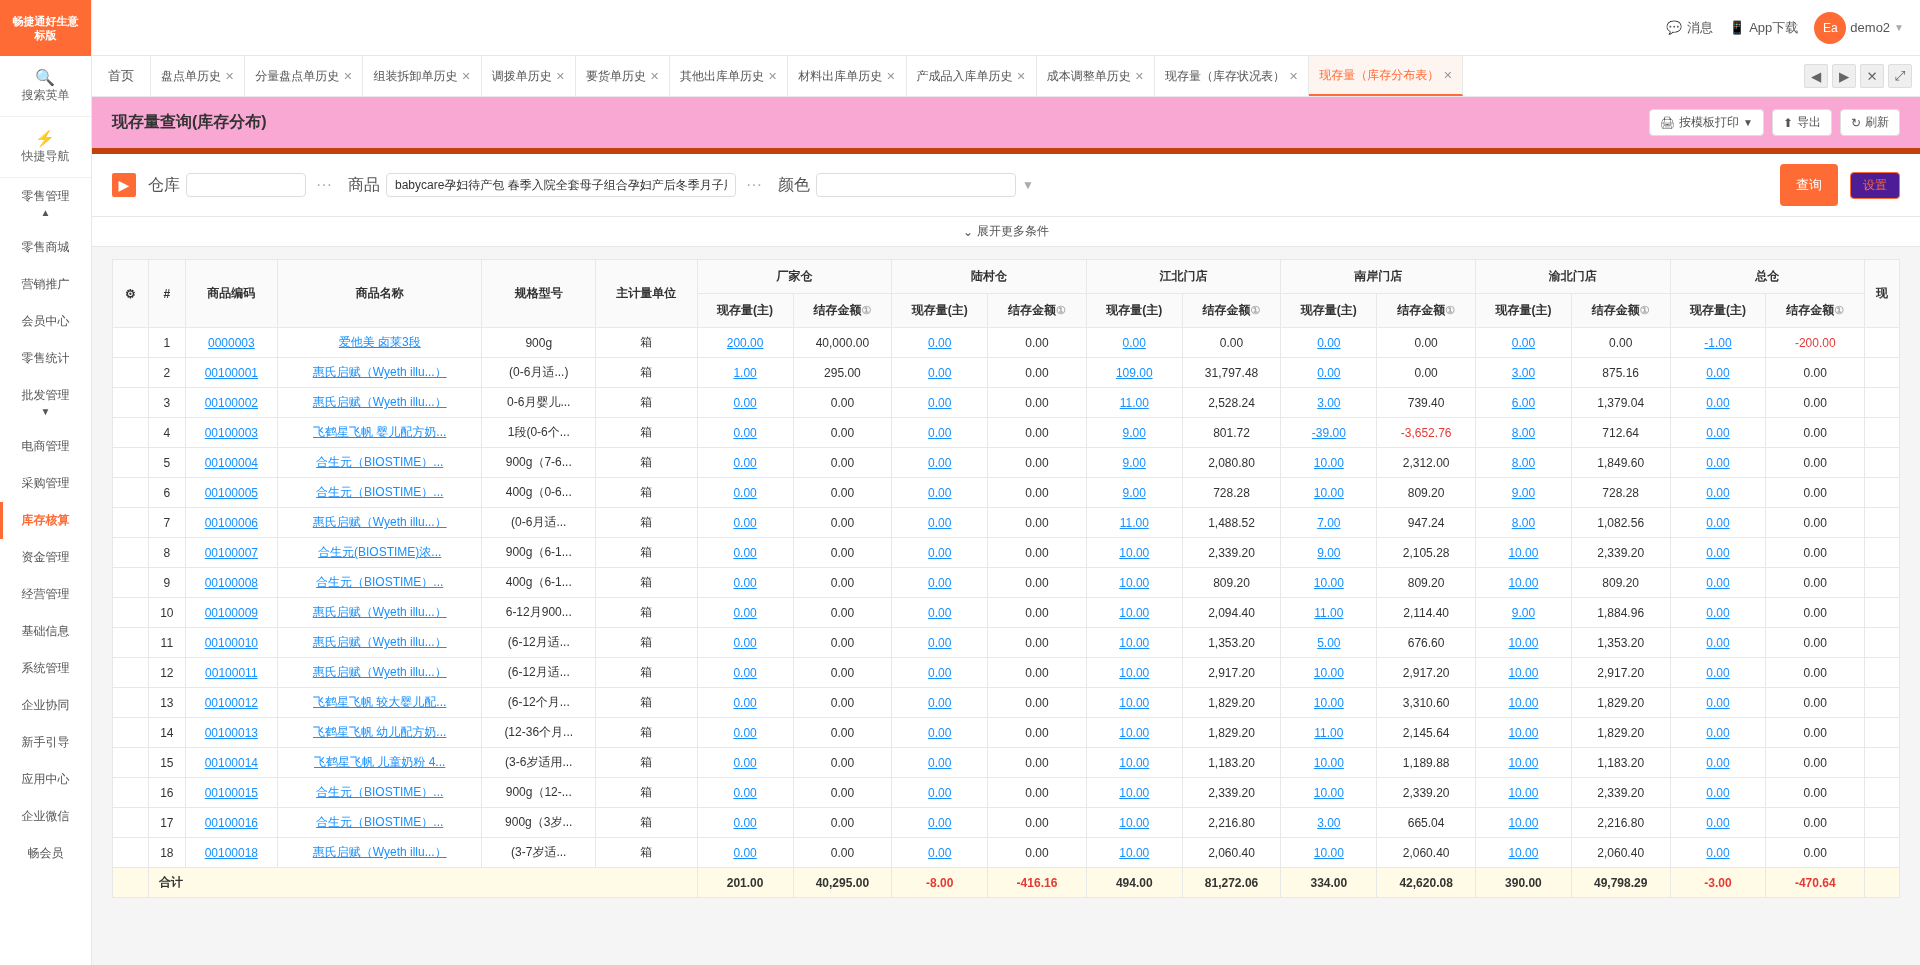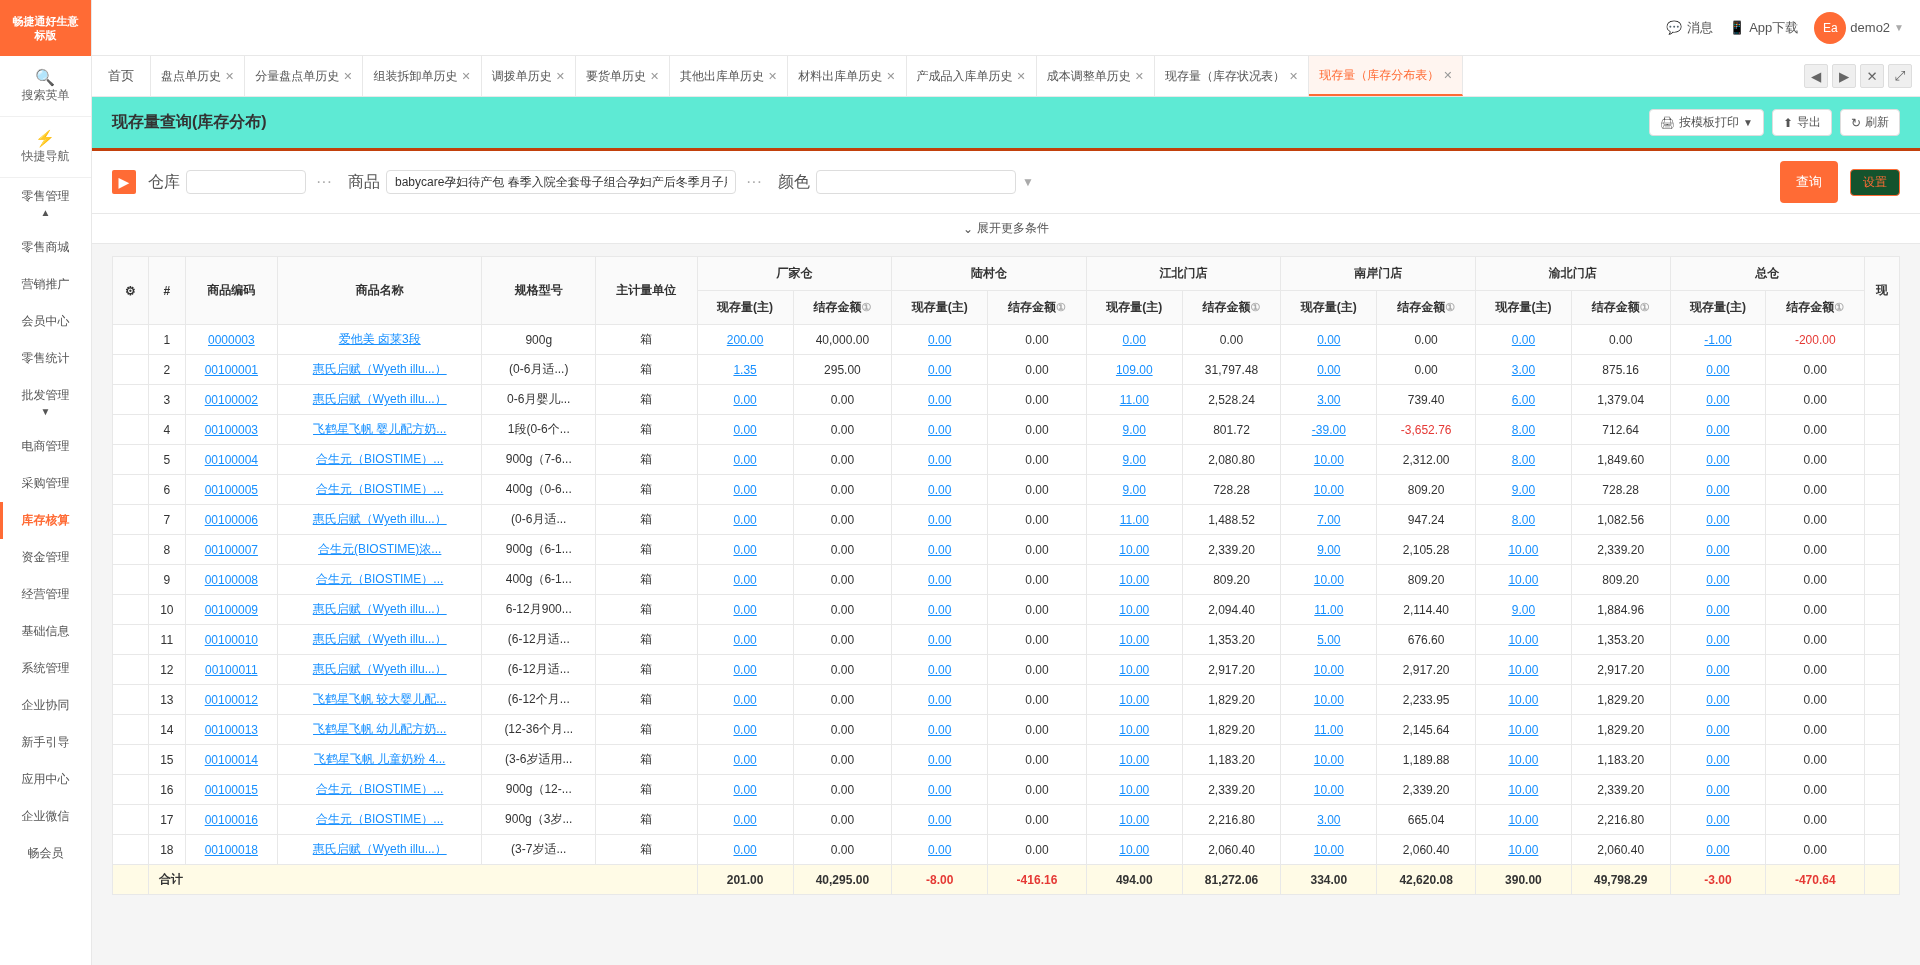--- a/index.html
+++ b/index.html
@@ -26,34 +26,34 @@
     .tab-bar-inner { display: flex; align-items: center; flex: 1; overflow: hidden; }
     .tab-home { padding: 0 16px; height: 40px; line-height: 40px; color: #555; font-size: 13px; cursor: pointer; white-space: nowrap; border-right: 1px solid #e8e8e8; }
     .tab { display: flex; align-items: center; padding: 0 10px; height: 40px; font-size: 12px; color: #555; cursor: pointer; white-space: nowrap; border-right: 1px solid #e8e8e8; gap: 4px; }
     .tab.active { background: #fff5f0; color: #ff6b35; border-bottom: 2px solid #ff6b35; }
     .tab-close { color: #999; font-size: 11px; cursor: pointer; }
     .tab-nav { display: flex; align-items: center; padding: 0 8px; gap: 4px; }
     .tab-nav-btn { width: 24px; height: 24px; display: flex; align-items: center; justify-content: center; cursor: pointer; color: #666; border: 1px solid #ddd; border-radius: 2px; }
 
     
     .page-content { flex: 1; overflow-y: auto; padding: 0; background: #f5f5f5; }
-    .page-header { background: #5eead4; padding: 12px 20px; border-bottom: 3px solid #c2410c; display: flex; align-items: center; justify-content: space-between; }
+    .page-header { background: #f9a8d4; padding: 12px 20px; border-bottom: 6px solid #c2410c; display: flex; align-items: center; justify-content: space-between; }
     .page-title { font-size: 16px; font-weight: bold; color: #333; }
     .page-actions { display: flex; align-items: center; gap: 8px; }
     .action-btn { display: flex; align-items: center; gap: 4px; padding: 4px 10px; border: 1px solid #ddd; border-radius: 4px; cursor: pointer; font-size: 12px; color: #555; background: #fff; }
 
     
     .filter-bar { background: #fff; padding: 10px 20px; border-bottom: 1px solid #e8e8e8; display: flex; align-items: center; gap: 12px; }
     .filter-expand { background: #ff6b35; color: #fff; border: none; width: 24px; height: 24px; border-radius: 2px; cursor: pointer; font-size: 14px; display: flex; align-items: center; justify-content: center; }
     .filter-item { display: flex; align-items: center; gap: 6px; }
     .filter-label { color: #555; white-space: nowrap; font-size: 16px; }
     .filter-input { border: 1px solid #ddd; border-radius: 4px; padding: 4px 8px; font-size: 12px; color: #333; background: #fff; min-width: 80px; }
     .filter-input-wide { border: 1px solid #ddd; border-radius: 4px; padding: 4px 8px; font-size: 12px; color: #333; background: #fff; min-width: 350px; }
     .search-btn { background: #ff6b35; color: #fff; border: none; padding: 12px 16px; border-radius: 4px; cursor: pointer; font-size: 13px; }
-    .settings-btn { background: #14532d; color: #ff6b35; border: 1px solid #ff6b35; padding: 4px 12px; border-radius: 4px; cursor: pointer; font-size: 12px; }
+    .settings-btn { background: #4c1d95; color: #ff6b35; border: 1px solid #ff6b35; padding: 4px 12px; border-radius: 4px; cursor: pointer; font-size: 12px; }
 
     
     .table-wrapper { padding: 12px 20px; overflow-x: auto; }
     .data-table { width: 100%; border-collapse: collapse; background: #fff; font-size: 12px; }
     .data-table th { background: #fafafa; border: 1px solid #e8e8e8; padding: 8px 6px; text-align: center; font-weight: 600; color: #333; white-space: nowrap; }
     .data-table td { border: 1px solid #e8e8e8; padding: 6px 6px; text-align: center; color: #333; white-space: nowrap; }
     .data-table tr.summary td { background: #fffbe6; font-weight: 600; }
     .data-table .negative { color: #e53935; }
     .data-table .underline { text-decoration: underline; cursor: pointer; color: #1890ff; }
     .th-group { background: #fafafa; text-align: center; font-weight: 600; }
@@ -327,21 +327,21 @@
     <td class="negative">-200.00</td>
     <td></td>
   </tr>
             <tr>
     <td></td>
     <td>2</td>
     <td class="underline">00100001</td>
     <td class="underline">惠氏启赋（Wyeth illu...）</td>
     <td>(0-6月适...)</td>
     <td>箱</td>
-    <td class="underline">1.35</td>
+    <td class="underline">1.00</td>
     <td>295.00</td>
     <td class="underline">0.00</td>
     <td>0.00</td>
     <td class="underline">109.00</td>
     <td>31,797.48</td>
     <td class="underline">0.00</td>
     <td class="">0.00</td>
     <td class="underline">3.00</td>
     <td>875.16</td>
     <td class="underline">0.00</td>
@@ -565,21 +565,21 @@
     <td class="underline">飞鹤星飞帆 较大婴儿配...</td>
     <td>(6-12个月...</td>
     <td>箱</td>
     <td class="underline">0.00</td>
     <td>0.00</td>
     <td class="underline">0.00</td>
     <td>0.00</td>
     <td class="underline">10.00</td>
     <td>1,829.20</td>
     <td class="underline">10.00</td>
-    <td class="">2,233.95</td>
+    <td class="">3,310.60</td>
     <td class="underline">10.00</td>
     <td>1,829.20</td>
     <td class="underline">0.00</td>
     <td class="">0.00</td>
     <td></td>
   </tr>
             <tr>
     <td></td>
     <td>14</td>
     <td class="underline">00100013</td>

